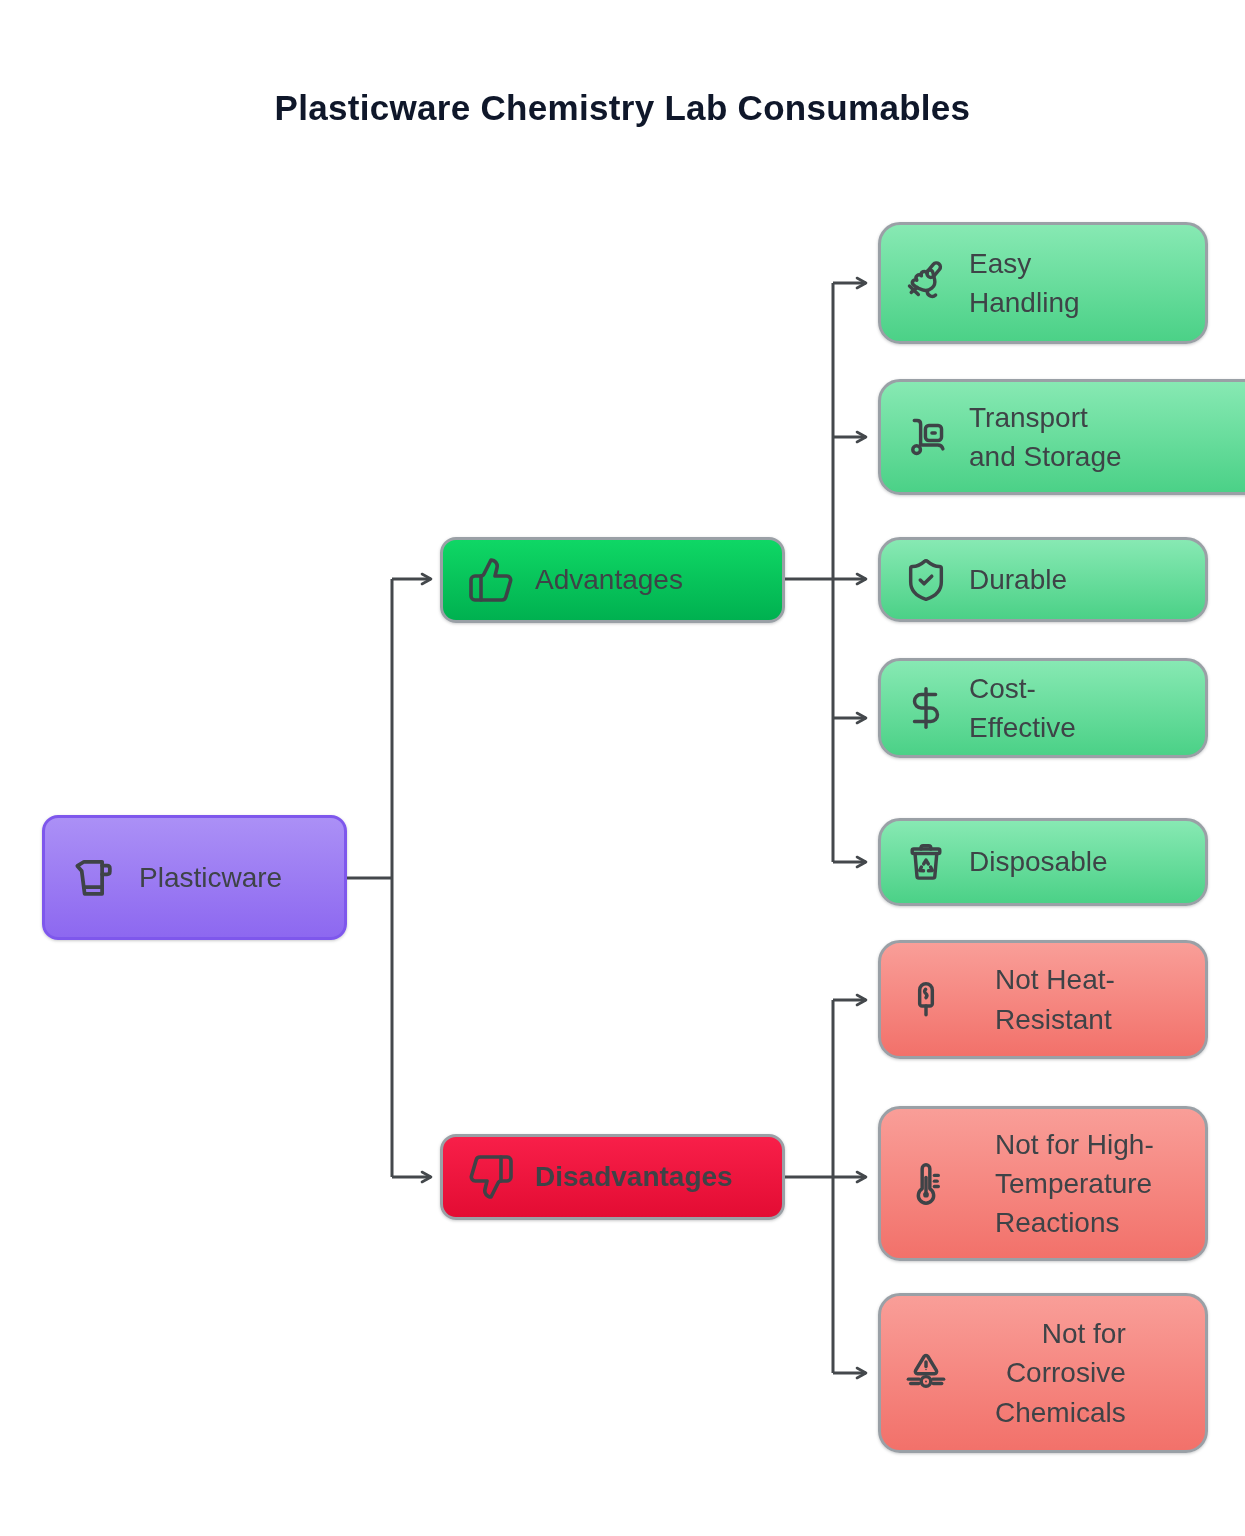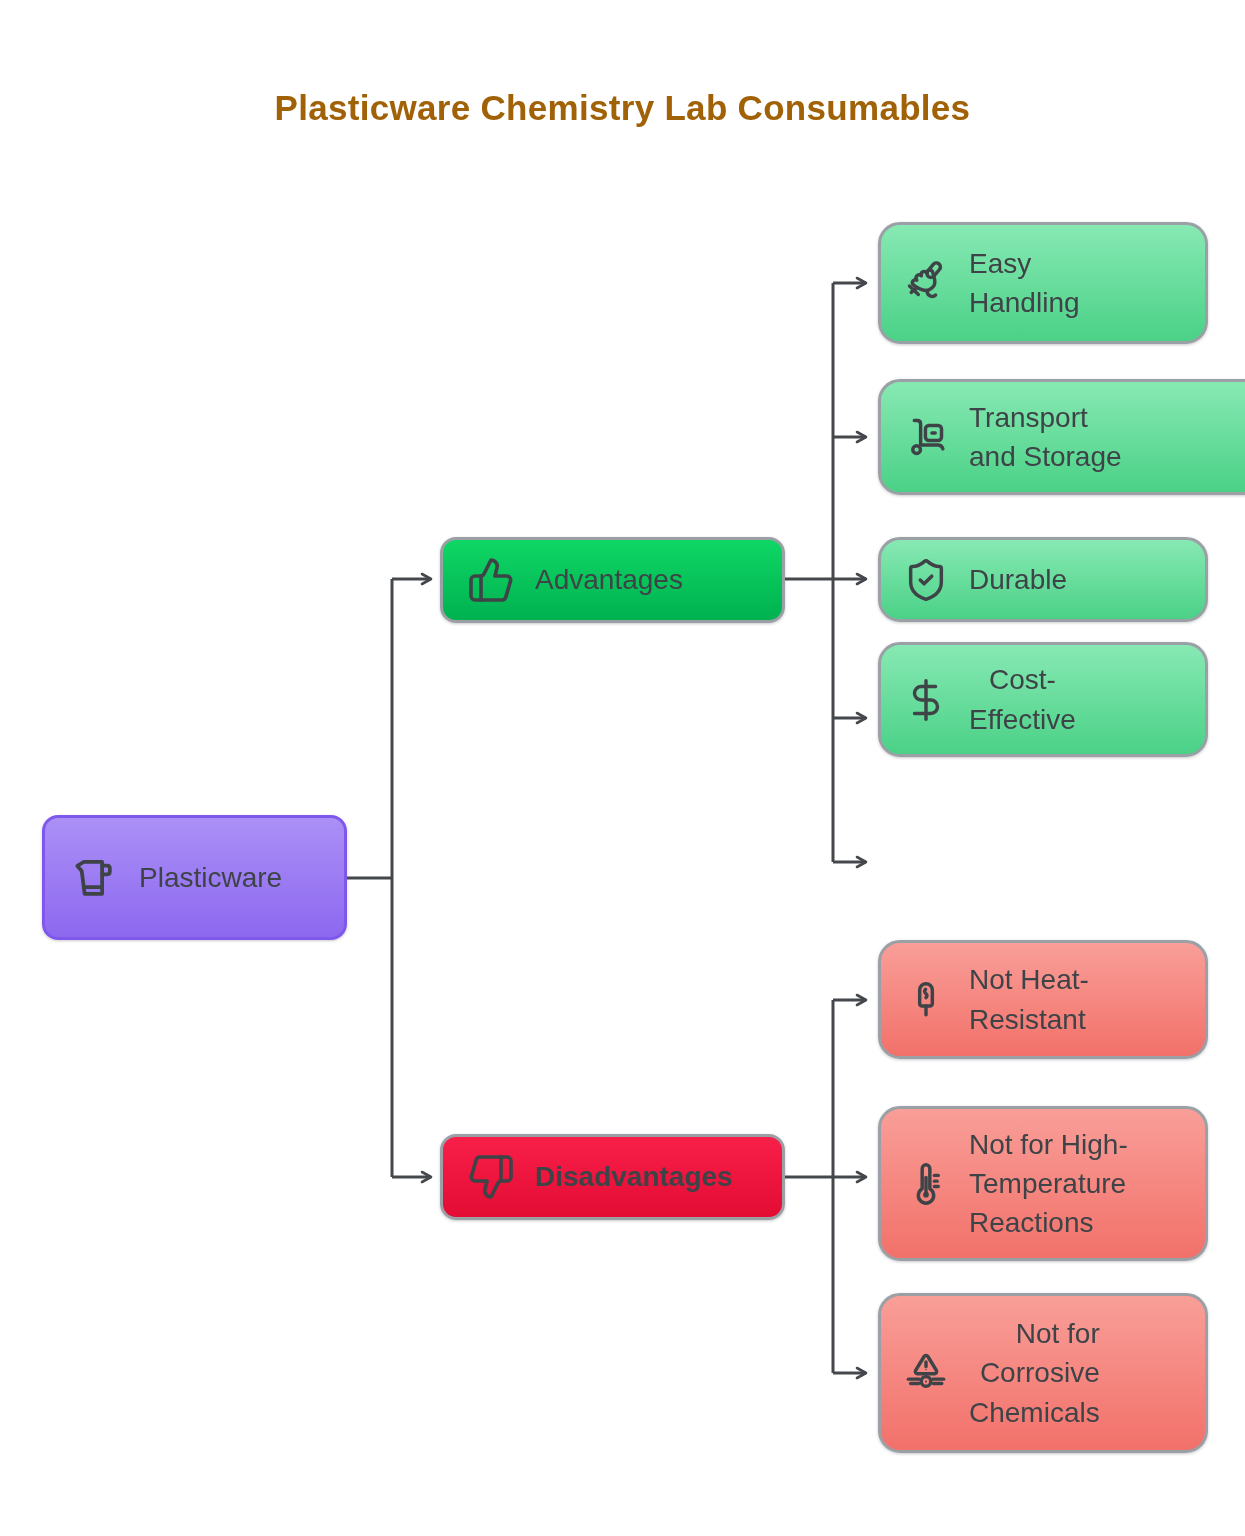--- a/index.html
+++ b/index.html
@@ -3,39 +3,39 @@
 <meta charset="utf-8">
 <style>
   html,body{margin:0;padding:0;}
   body{
     width:1245px;height:1536px;position:relative;background:#ffffff;
     font-family:"Liberation Sans",sans-serif;overflow:hidden;
   }
   .stage{position:absolute;inset:0;}
   .title{
     position:absolute;left:0;top:88px;width:100%;text-align:center;
-    font-size:35px;font-weight:bold;color:#a16207;letter-spacing:.3px;
+    font-size:35px;font-weight:bold;color:#0f172a;letter-spacing:.3px;
   }
   .connector-layer{position:absolute;left:0;top:0;}
   .node{
     position:absolute;display:flex;align-items:center;box-sizing:border-box;
     border-radius:16px;color:#3e4347;font-size:28px;line-height:1.4;
     box-shadow:0 1px 3px rgba(60,64,67,.28);
   }
   .node .icon{flex:0 0 auto;display:flex;align-items:center;margin-right:20px;color:#3e4347;}
   .node .label{white-space:pre-line;}
   .leaf,.branch{border:3px solid #9aa0a6;}
   .leaf{padding:0 22px;border-radius:22px;}
   .branch{padding:0 24px;}
   .root{
     border:3px solid #7e57ec;padding:0 24px;
     background:linear-gradient(180deg,#ab90f6 0%,#8d68f0 100%);
   }
   .leaf-green{background:linear-gradient(180deg,#87e9b3 0%,#4bd187 100%);}
-  .leaf-red{background:linear-gradient(180deg,#f99e98 0%,#f2716a 100%);}
+  .leaf-red{background:linear-gradient(180deg,#f99e98 0%,#f2716a 100%);gap:26px;}
   .branch-green{background:linear-gradient(180deg,#0fd765 0%,#00b150 100%);}
   .branch-red{background:linear-gradient(180deg,#f81f49 0%,#e30c33 100%);}
   svg.icon-svg{stroke:#3e4347;fill:none;stroke-width:1.8;stroke-linecap:round;stroke-linejoin:round;}
 </style>
 </head>
 <body>
 
 <div class="stage">
 
   <div class="title">Plasticware Chemistry Lab Consumables</div>
@@ -126,31 +126,44 @@
   <div class="node leaf leaf-green" style="left:878px;top:537px;width:330px;height:85px;">
     <span class="icon">
       <svg class="icon-svg" width="46" height="46" viewBox="0 0 24 24" stroke-width="1.7">
         <path d="M20 13c0 5-3.5 7.5-7.66 8.95a1 1 0 0 1-.67-.01C7.5 20.5 4 18 4 13V6a1 1 0 0 1 1-1c2 0 4.5-1.2 6.24-2.72a1 1 0 0 1 1.52 0C14.51 3.81 17 5 19 5a1 1 0 0 1 1 1z"></path>
         <path d="m9 12 2 2 4-4"></path>
       </svg>
     </span>
     <span class="label">Durable</span>
   </div>
 
-  <div class="node leaf leaf-green" style="left:878px;top:642px;width:330px;height:115px;text-align:center;">
+  <div class="node leaf leaf-green" style="left:878px;top:658px;width:330px;height:100px;">
     <span class="icon">
       <svg class="icon-svg" width="46" height="46" viewBox="0 0 24 24" stroke-width="1.7">
         <path d="M12 2v20"></path>
         <path d="M17 5H9.5a3.5 3.5 0 0 0 0 7h5a3.5 3.5 0 0 1 0 7H6"></path>
       </svg>
     </span>
     <span class="label">Cost-
 Effective</span>
   </div>
 
+  <div class="node leaf leaf-green" style="left:878px;top:818px;width:330px;height:88px;">
+    <span class="icon">
+      <svg class="icon-svg" width="46" height="46" viewBox="0 0 24 24" stroke-width="1.6">
+        <path d="M9.4 5.2 v-.6 q0-1.1 1.1-1.1 h2.9 q1.1 0 1.1 1.1 v.6"></path>
+        <rect x="4.8" y="5.2" width="14.4" height="2.4" rx="0.8"></rect>
+        <path d="M6.3 7.9 l1 11.6 q.07.9 1 .9 h7.3 q.93 0 1-.9 l1-11.6"></path>
+        <path d="M10.8 13 l1.2-2 1.2 2"></path>
+        <path d="M9.6 14.6 l-.9 1.8 2 .2"></path>
+        <path d="M14.4 14.6 l.9 1.8 -2 .2"></path>
+      </svg>
+    </span>
+    <span class="label">Disposable</span>
+  </div>
 
   <div class="node leaf leaf-red" style="left:878px;top:940px;width:330px;height:119px;">
     <span class="icon">
       <svg class="icon-svg" width="46" height="46" viewBox="0 0 24 24">
         <path d="M8.7 13.9 V6.8 a3.3 3.3 0 0 1 6.6 0 v7.1 a1.2 1.2 0 0 1-1.2 1.2 h-4.2 a1.2 1.2 0 0 1-1.2-1.2 z"></path>
         <path d="M11.8 6.4 q-1.1 1.2.1 2.2 q1.1 1 .1 2.2"></path>
         <path d="M12 15.1 v4.6"></path>
       </svg>
     </span>
     <span class="label">Not Heat-

